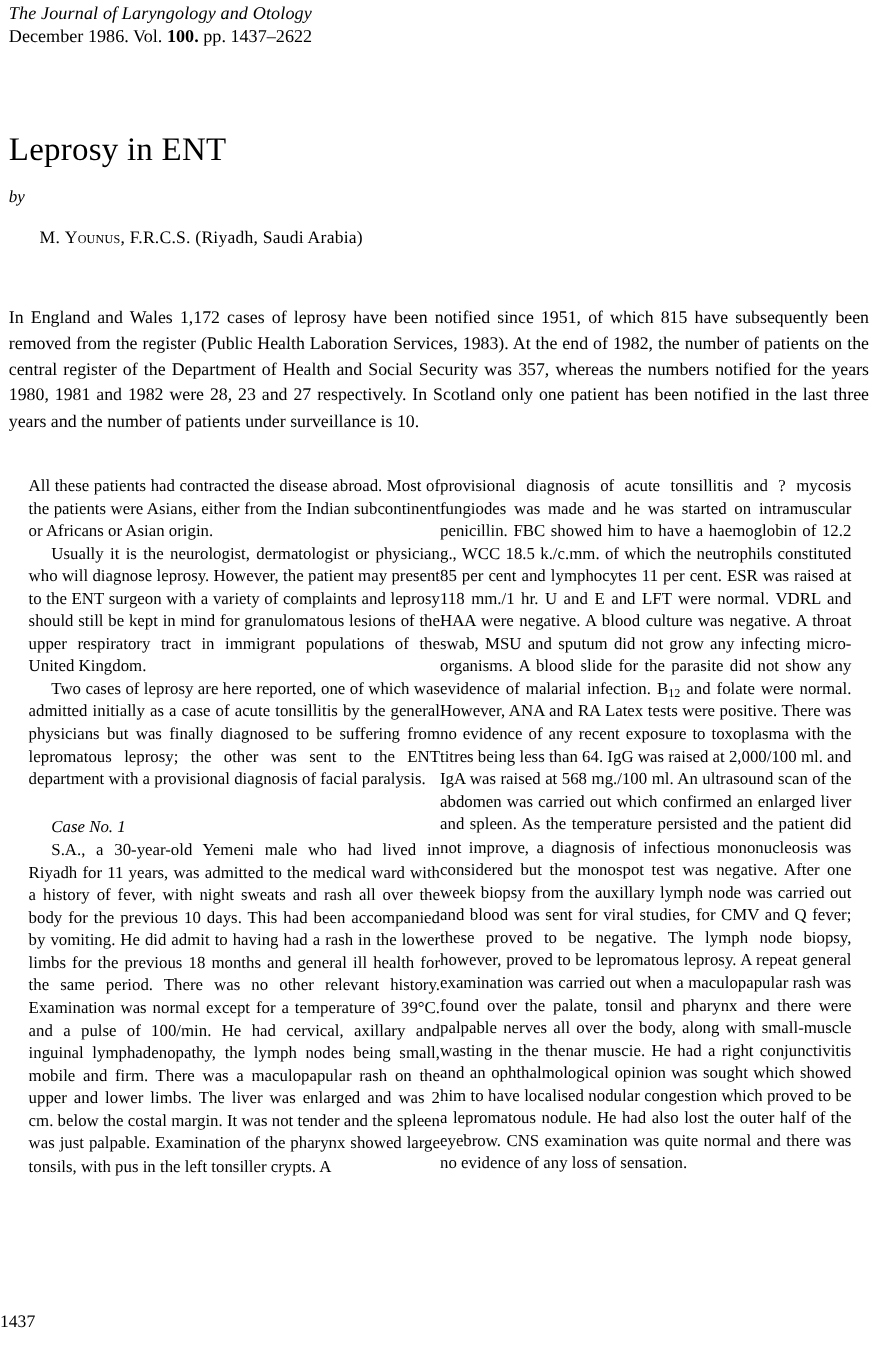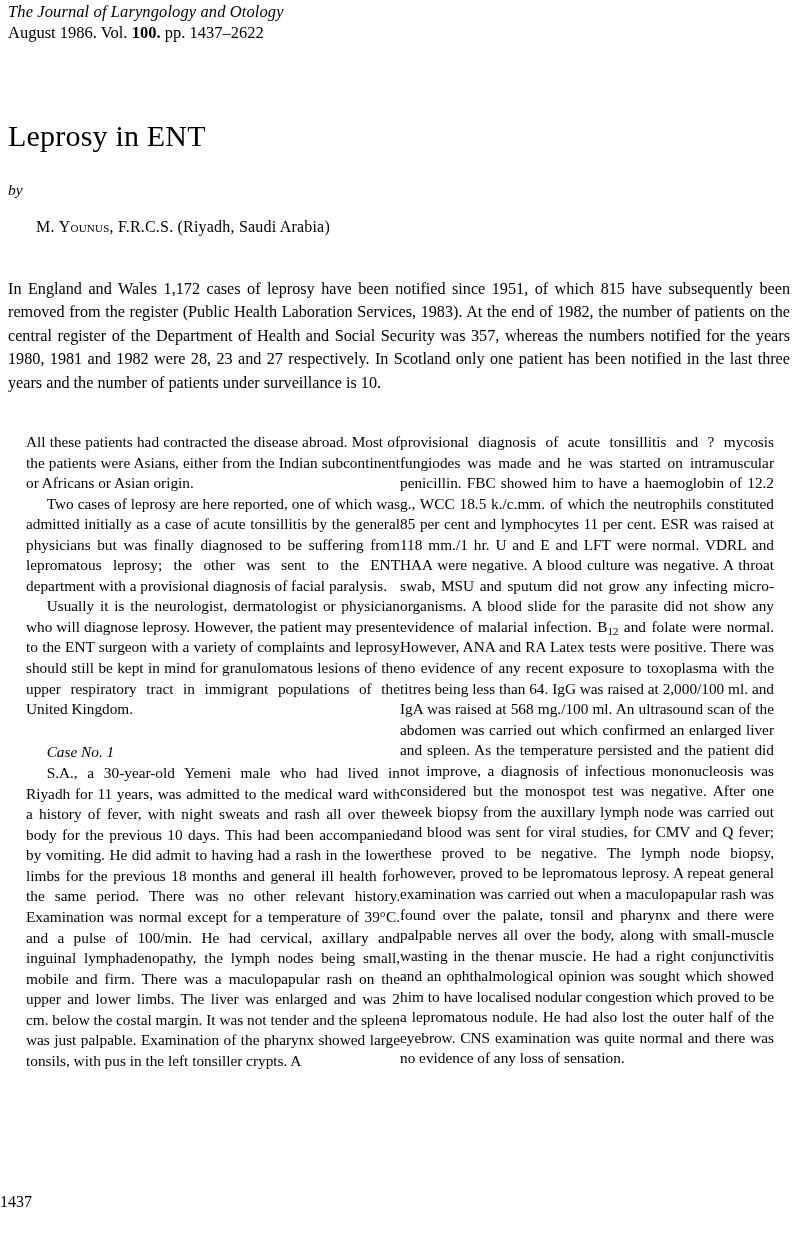--- a/index.html
+++ b/index.html
@@ -58,21 +58,21 @@
     font-size: 30px;
     line-height: 36px;
     font-weight: normal;
     margin: 0;
     letter-spacing: 0.2px;
   }
   .byline-by {
     font-style: italic;
     font-size: 15.5px;
     line-height: 20px;
-    margin-top: 26px;
+    margin-top: 16px;
   }
   .author {
     font-size: 16px;
     line-height: 22px;
     margin-top: 16px;
     letter-spacing: 0.2px;
     margin-left: 28px;
   }
   .smallcaps {
     font-variant: small-caps;
@@ -143,37 +143,37 @@
     line-height: 20px;
   }
 </style>
 </head>
 <body>
 
 <div class="page">
 
   <div class="masthead">
     <div class="masthead-journal">The Journal of Laryngology and Otology</div>
-    <div class="masthead-issue"><span>August 1986. Vol. </span><span class="vol-number">100.</span><span> pp. 1437–2622</span></div>
+    <div class="masthead-issue"><span>December 1986. Vol. </span><span class="vol-number">100.</span><span> pp. 1437–2622</span></div>
   </div>
 
   <div class="titleblock">
     <h1 class="article-title">Leprosy in ENT</h1>
     <div class="byline-by">by</div>
     <div class="author"><span>M. </span><span class="smallcaps">Younus</span><span>, F.R.C.S. (Riyadh, Saudi Arabia)</span></div>
   </div>
 
   <div class="abstract">In England and Wales 1,172 cases of leprosy have been notified since 1951, of which 815 have subsequently been removed from the register (Public Health Laboration Services, 1983). At the end of 1982, the number of patients on the central register of the Department of Health and Social Security was 357, whereas the numbers notified for the years 1980, 1981 and 1982 were 28, 23 and 27 respectively. In Scotland only one patient has been notified in the last three years and the number of patients under surveillance is 10.</div>
 
   <div class="columns">
 
     <div class="column">
       <p class="noindent">All these patients had contracted the disease abroad. Most of the patients were Asians, either from the Indian subcontinent or Africans or Asian origin.</p>
+      <p>Usually it is the neurologist, dermatologist or physician who will diagnose leprosy. However, the patient may present to the ENT surgeon with a variety of complaints and leprosy should still be kept in mind for granulomatous lesions of the upper respiratory tract in immigrant populations of the United Kingdom.</p>
       <p>Two cases of leprosy are here reported, one of which was admitted initially as a case of acute tonsillitis by the general physicians but was finally diagnosed to be suffering from lepromatous leprosy; the other was sent to the ENT department with a provisional diagnosis of facial paralysis.</p>
-      <p>Usually it is the neurologist, dermatologist or physician who will diagnose leprosy. However, the patient may present to the ENT surgeon with a variety of complaints and leprosy should still be kept in mind for granulomatous lesions of the upper respiratory tract in immigrant populations of the United Kingdom.</p>
       <p class="section-heading">Case No. 1</p>
       <p>S.A., a 30-year-old Yemeni male who had lived in Riyadh for 11 years, was admitted to the medical ward with a history of fever, with night sweats and rash all over the body for the previous 10 days. This had been accompanied by vomiting. He did admit to having had a rash in the lower limbs for the previous 18 months and general ill health for the same period. There was no other relevant history. Examination was normal except for a temperature of 39°C. and a pulse of 100/min. He had cervical, axillary and inguinal lymphadenopathy, the lymph nodes being small, mobile and firm. There was a maculopapular rash on the upper and lower limbs. The liver was enlarged and was 2 cm. below the costal margin. It was not tender and the spleen was just palpable. Examination of the pharynx showed large tonsils, with pus in the left tonsiller crypts. A</p>
     </div>
 
     <div class="column">
       <p class="noindent"><span>provisional diagnosis of acute tonsillitis and ? mycosis fungiodes was made and he was started on intramuscular penicillin. FBC showed him to have a haemoglobin of 12.2 g., WCC 18.5 k./c.mm. of which the neutrophils constituted 85 per cent and lymphocytes 11 per cent. ESR was raised at 118 mm./1 hr. U and E and LFT were normal. VDRL and HAA were negative. A blood culture was negative. A throat swab, MSU and sputum did not grow any infecting micro-organisms. A blood slide for the parasite did not show any evidence of malarial infection. B</span><sub>12</sub><span> and folate were normal. However, ANA and RA Latex tests were positive. There was no evidence of any recent exposure to toxoplasma with the titres being less than 64. IgG was raised at 2,000/100 ml. and IgA was raised at 568 mg./100 ml. An ultrasound scan of the abdomen was carried out which confirmed an enlarged liver and spleen. As the temperature persisted and the patient did not improve, a diagnosis of infectious mononucleosis was considered but the monospot test was negative. After one week biopsy from the auxillary lymph node was carried out and blood was sent for viral studies, for CMV and Q fever; these proved to be negative. The lymph node biopsy, however, proved to be lepromatous leprosy. A repeat general examination was carried out when a maculopapular rash was found over the palate, tonsil and pharynx and there were palpable nerves all over the body, along with small-muscle wasting in the thenar muscie. He had a right conjunctivitis and an ophthalmological opinion was sought which showed him to have localised nodular congestion which proved to be a lepromatous nodule. He had also lost the outer half of the eyebrow. CNS examination was quite normal and there was no evidence of any loss of sensation.</span></p>
     </div>
 
   </div>
 

